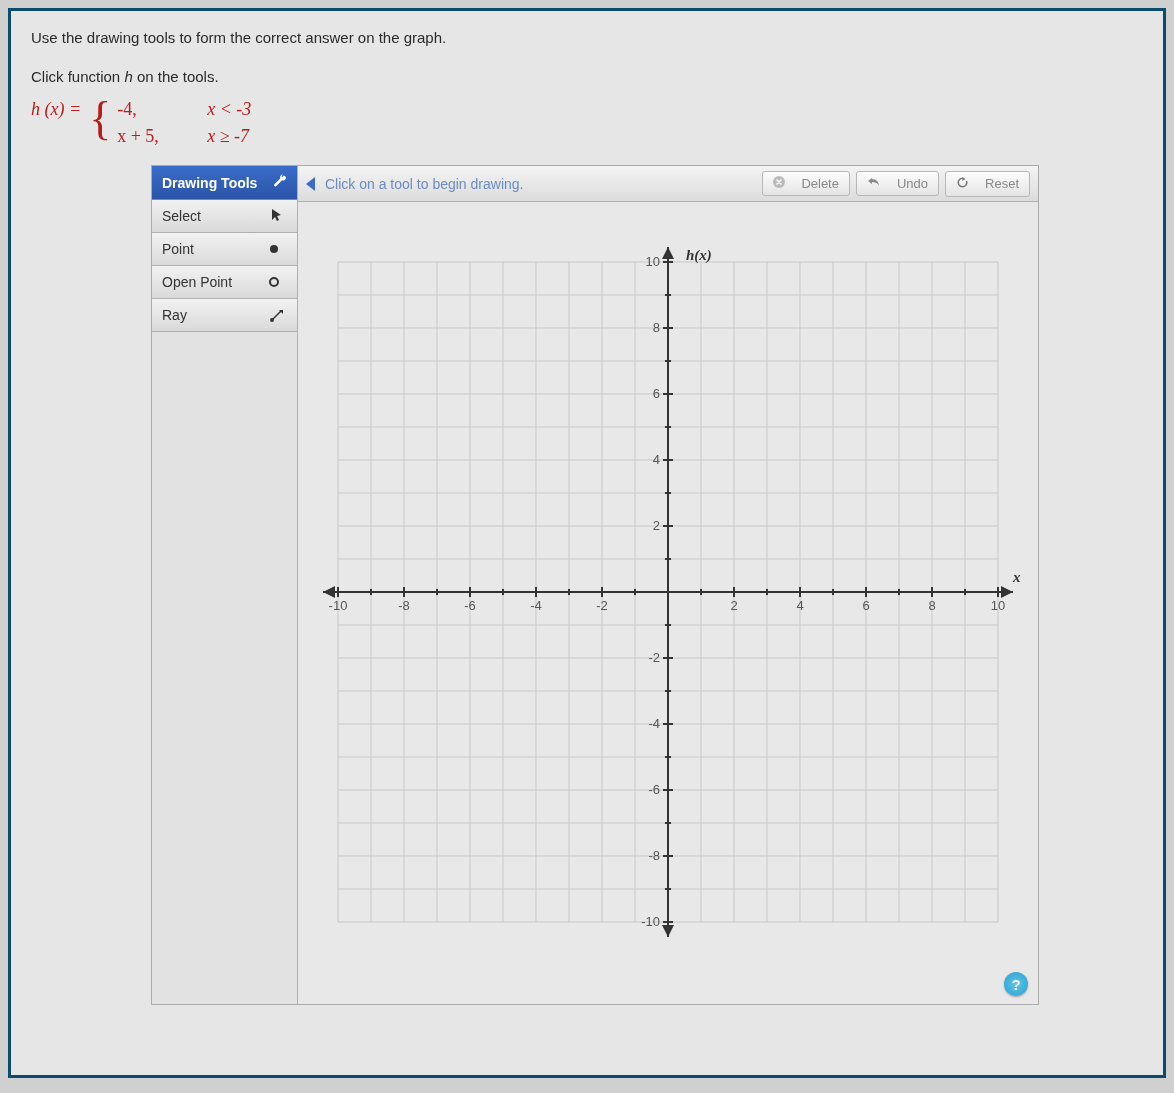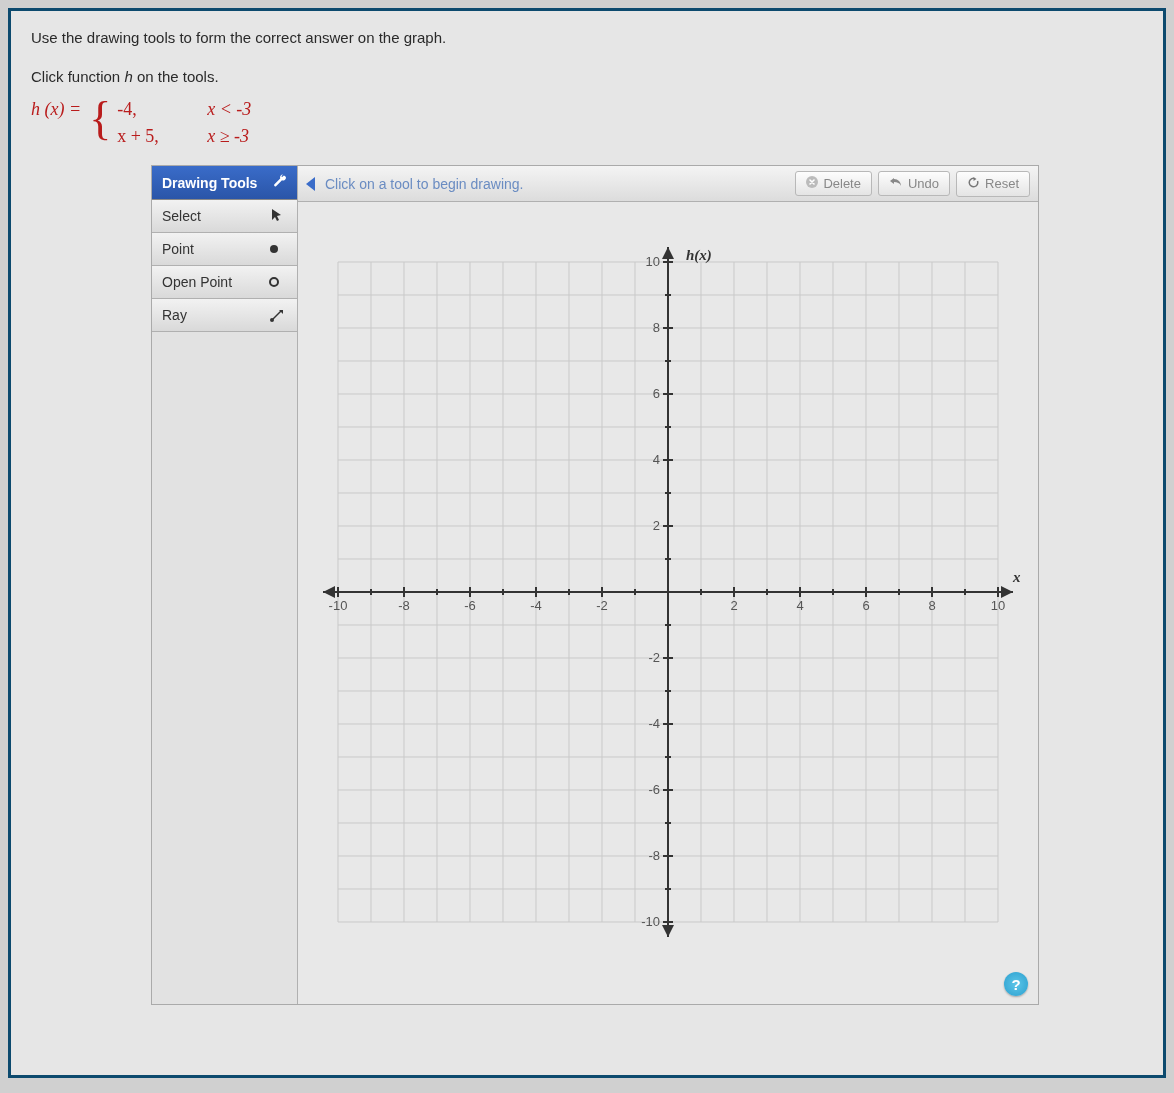--- a/index.html
+++ b/index.html
@@ -111,21 +111,21 @@
     cursor: pointer;
   }
   .hint {
     color: #6a8cc2;
     font-size: 14px;
     flex: 1;
   }
   .btn {
     display: flex;
     align-items: center;
-    gap: 5px;
+    gap: 16px;
     background: linear-gradient(#fdfdfd,#e4e4e4);
     border: 1px solid #b8b8b8;
     color: #888;
     font-size: 13px;
     padding: 4px 10px;
     border-radius: 3px;
     margin-left: 6px;
     cursor: pointer;
   }
   .btn .bi { font-size: 13px; }
@@ -177,21 +177,21 @@
   <div class="eqn">
     <span class="lhs">h (x)  =</span>
     <span class="brace">{</span>
     <span class="pieces">
       <span class="row">
         <span class="part1">-4,</span>
         <span class="cond">x &lt; -3</span>
       </span>
       <span class="row">
         <span class="part1">x + 5,</span>
-        <span class="cond">x ≥ -3</span>
+        <span class="cond">x ≥ -7</span>
       </span>
     </span>
   </div>
 
   <div class="workspace">
 
     <div class="panel">
       <div class="panel-header">
         <span>Drawing Tools</span>
         <span class="wrench">

